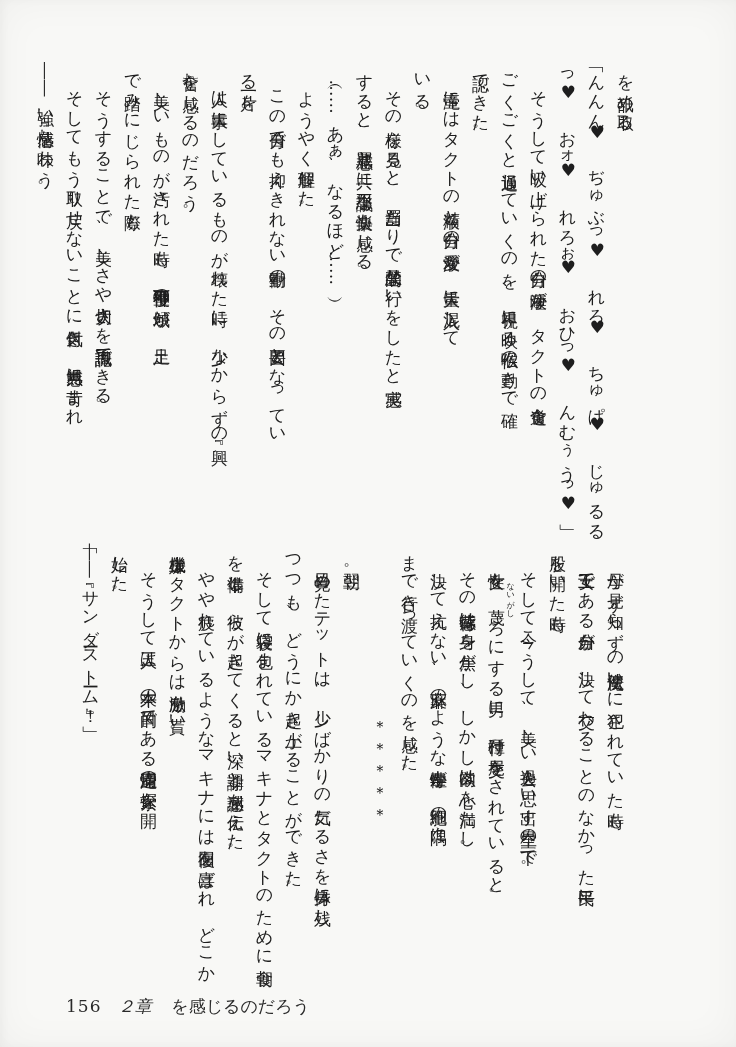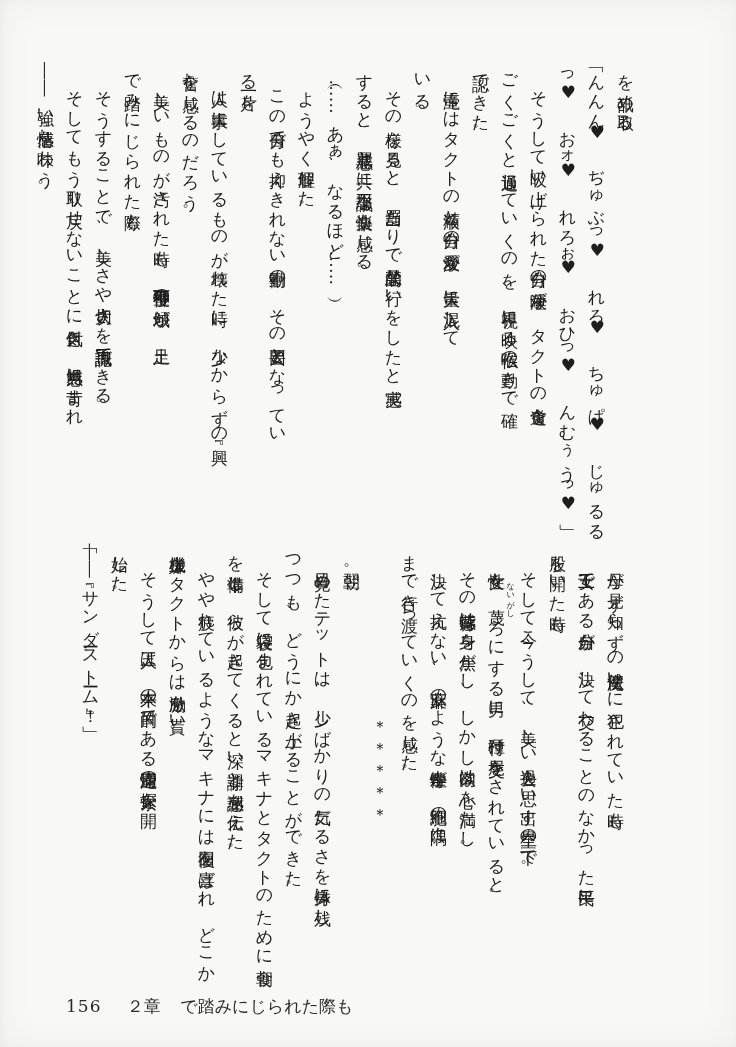--- a/index.html
+++ b/index.html
@@ -36,21 +36,21 @@
     font-family:"DejaVu Serif","Liberation Serif",serif;
   }
   .footer {
     position:absolute;
     left:66px; top:995px;
     font-size:17px;
     color:#2a2a2a;
     white-space:nowrap;
   }
   .footer .pgnum { letter-spacing:1px; }
-  .footer .chap  { margin-left:20px; }
+  .footer .chap  { margin-left:11px;font-style:italic; }
   .footer .ctitle{ margin-left:14px; }
 </style>
 </head>
 <body>
 
 <div class="page">
 
   <div class="vblock top-block">
       <div class="line">を舐め取る。</div>
       <div class="line">「んん゙ん♥　ぢゅぶっ♥　れろ♥　ちゅぱ♥　じゅるる</div>
@@ -93,16 +93,16 @@
       <div class="line ind">やや疲れているようなマキナには回復を喜ばれ、どこか</div>
       <div class="line">上機嫌なタクトからは激励を貰い。</div>
       <div class="line ind">そうして三人は、本来の目的である滝壺周辺の探索を開</div>
       <div class="line">始した。</div>
       <div class="line">「――『サンダーストーム』！」</div>
     </div>
 
   <div class="footer">
     <span class="pgnum">156</span>
     <span class="chap">２章</span>
-    <span class="ctitle">で踏みにじられた際も</span>
+    <span class="ctitle">を感じるのだろう</span>
   </div>
 
 </div>
 
 </body></html>

